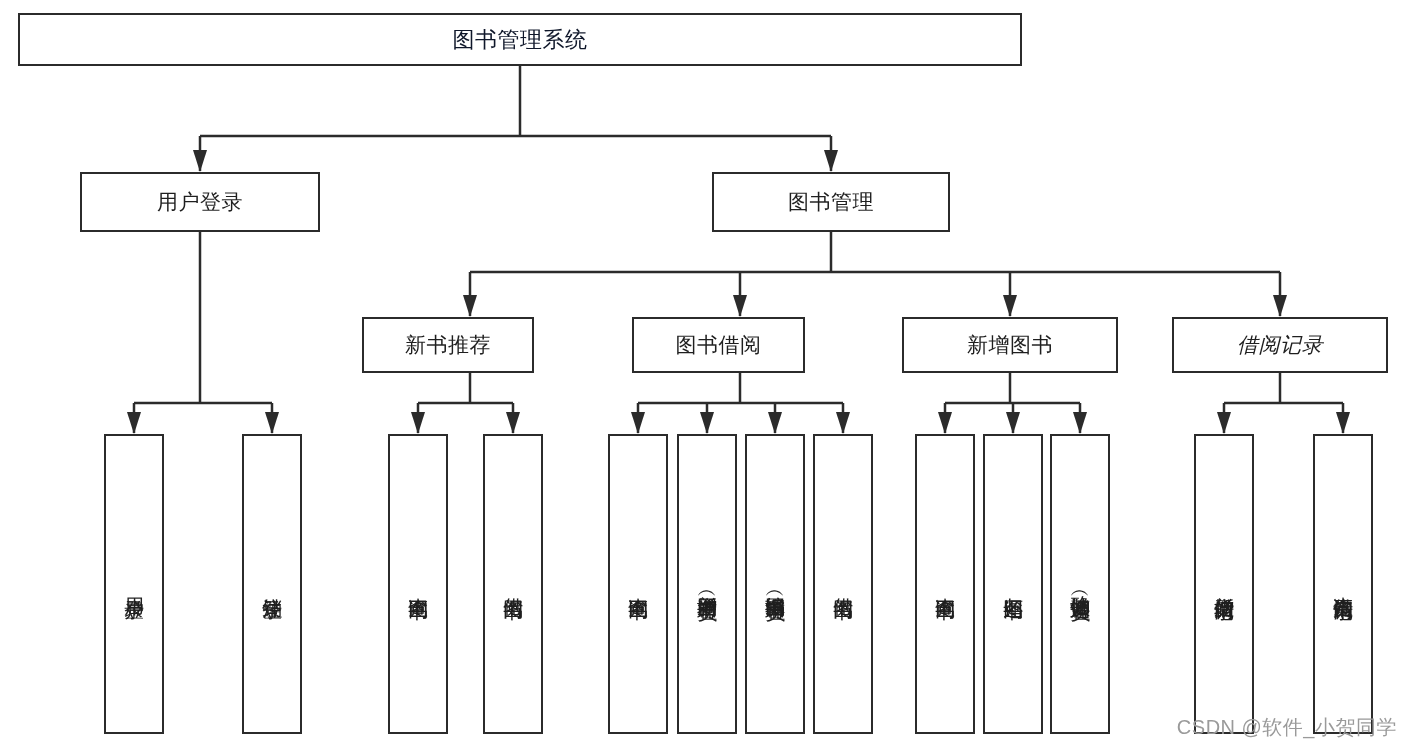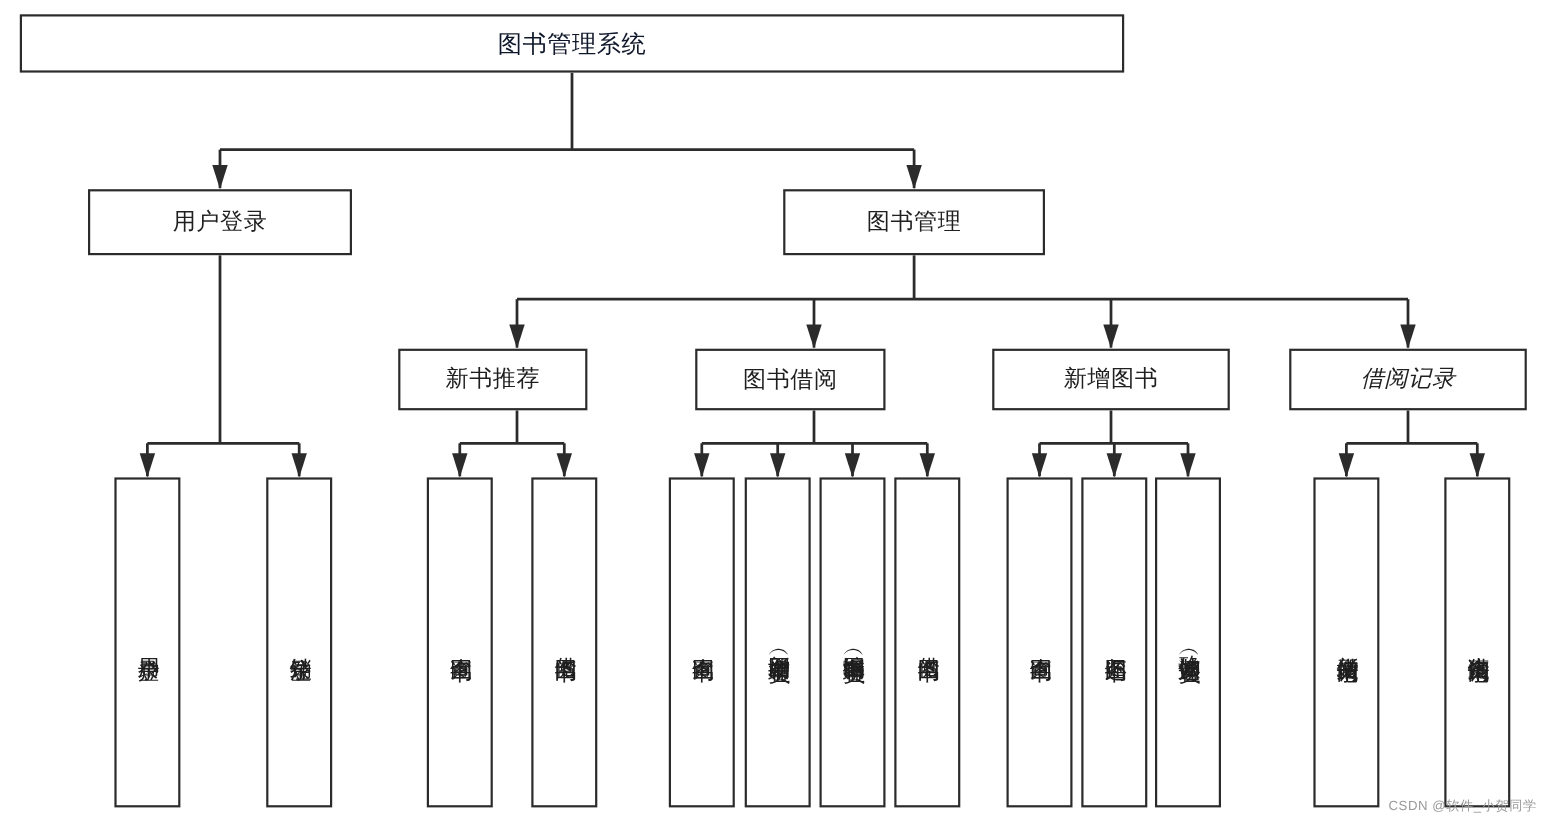--- a/index.html
+++ b/index.html
@@ -59,21 +59,21 @@
     text-orientation: upright;
     font-size: 20px;
     line-height: 1.18;
     letter-spacing: 1px;
     max-height: 100%;
   }
   .watermark {
     position: absolute;
     right: 8px;
     bottom: 6px;
-    font-size: 12px;
+    font-size: 20px;
     color: #9a9a9a;
     letter-spacing: 0.5px;
     white-space: nowrap;
     user-select: none;
   }
 </style>
 </head>
 <body>
 
 <div id="diagram-root">

